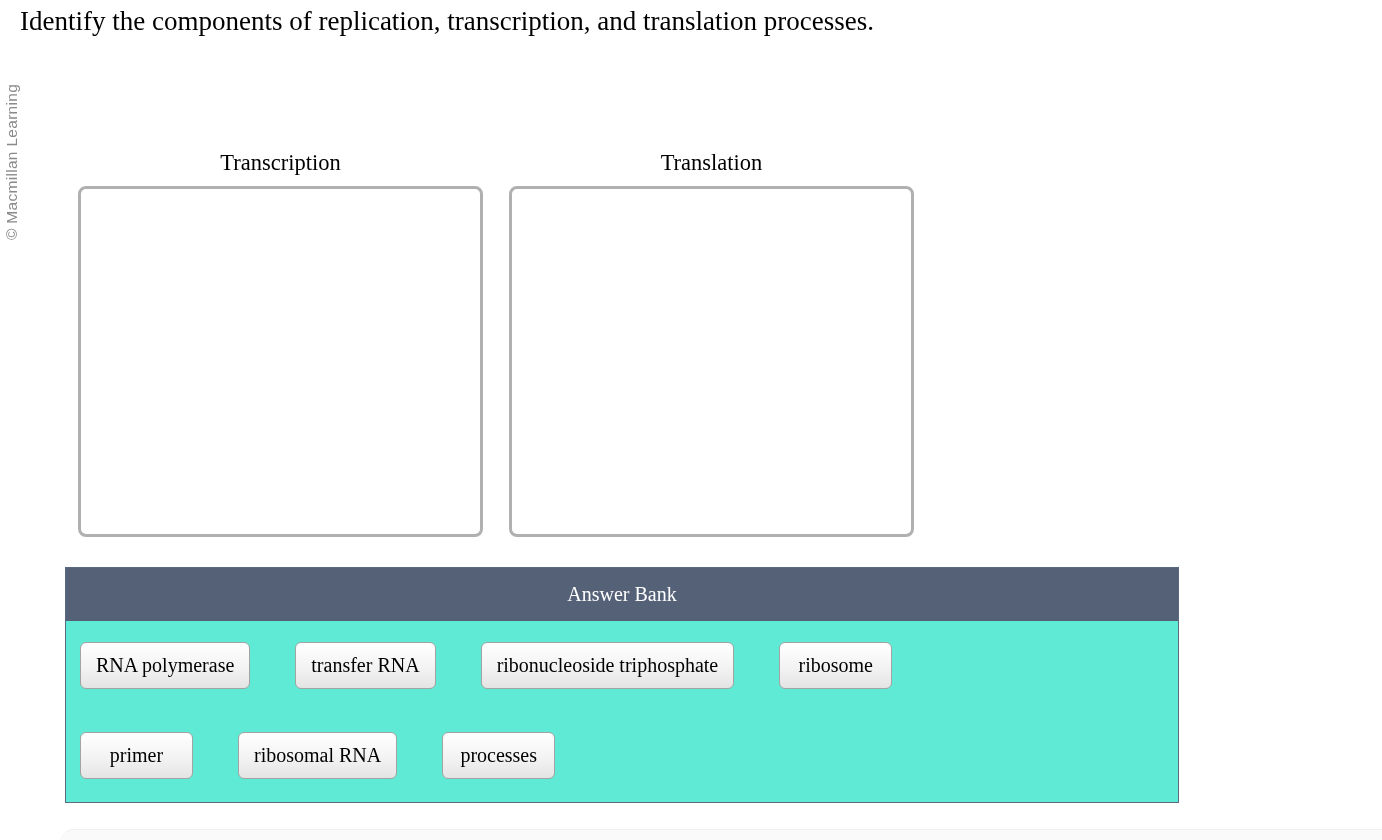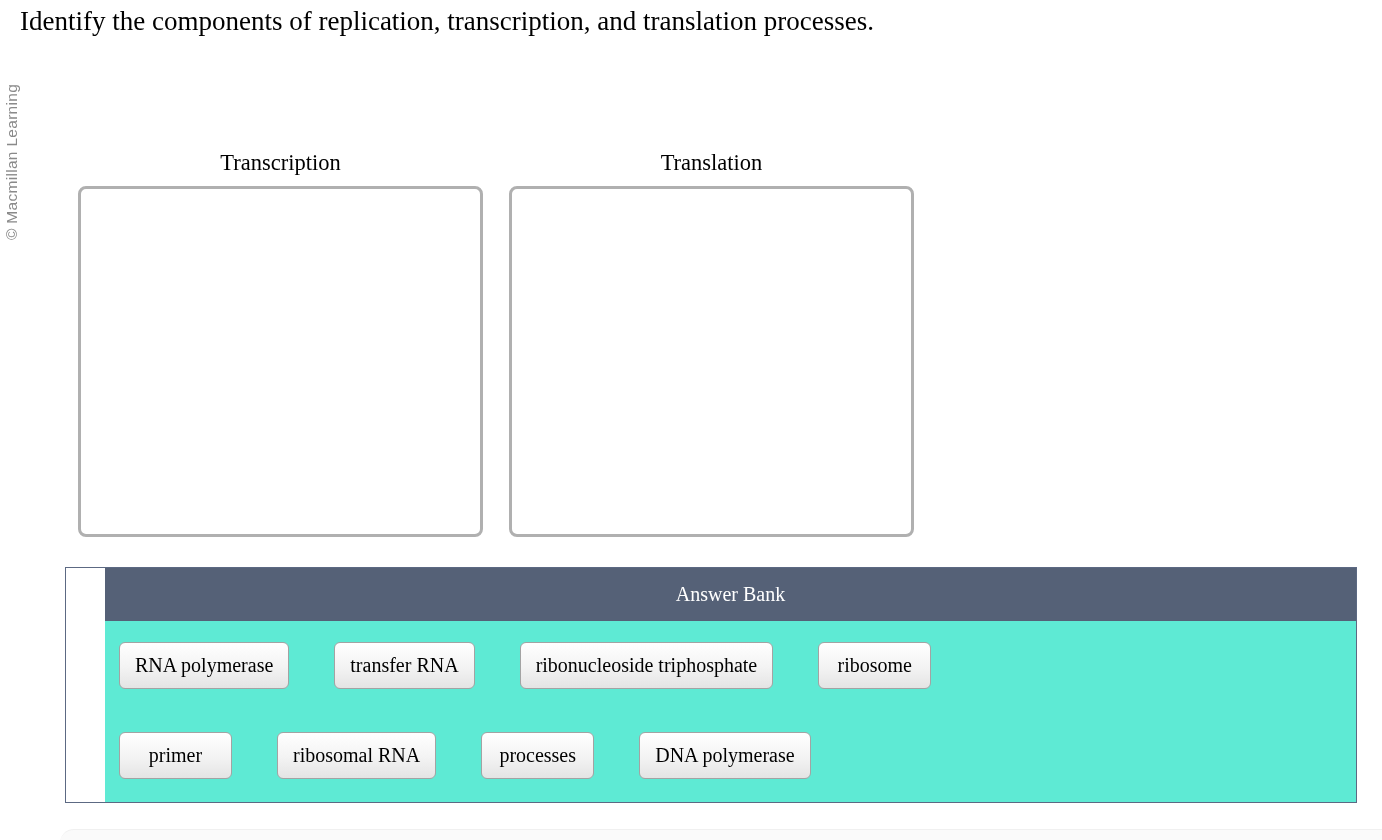--- a/index.html
+++ b/index.html
@@ -62,23 +62,22 @@
     border: 3px solid #b0b0b0;
     border-radius: 8px;
     background: #ffffff;
   }
 
   
   .answer-bank {
     position: absolute;
     left: 65px;
     top: 567px;
-    width: 1292px;
+    width: 1114px;
     border: 1px solid #5c6983;
-    padding-left: 39px;
   }
   .bank-header {
     height: 53px;
     background: #556177;
     color: #ffffff;
     font-size: 20px;
     line-height: 53px;
     text-align: center;
   }
   .bank-body {
@@ -144,18 +143,17 @@
     <div class="chip-row">
       <div class="chip">RNA polymerase</div>
       <div class="chip">transfer RNA</div>
       <div class="chip">ribonucleoside triphosphate</div>
       <div class="chip">ribosome</div>
     </div>
     <div class="chip-row">
       <div class="chip">primer</div>
       <div class="chip">ribosomal RNA</div>
       <div class="chip">processes</div>
-      <div class="chip">DNA polymerase</div>
     </div>
   </div>
 </div>
 
 <div class="footer-edge"></div>
 
 </body></html>

